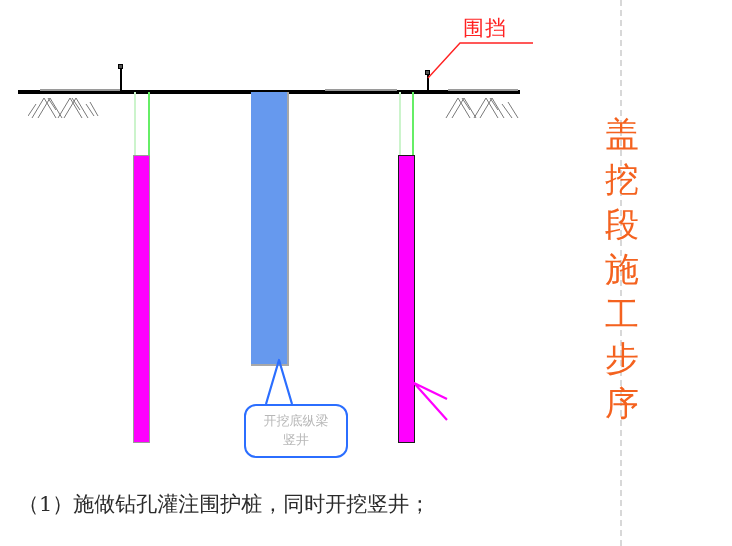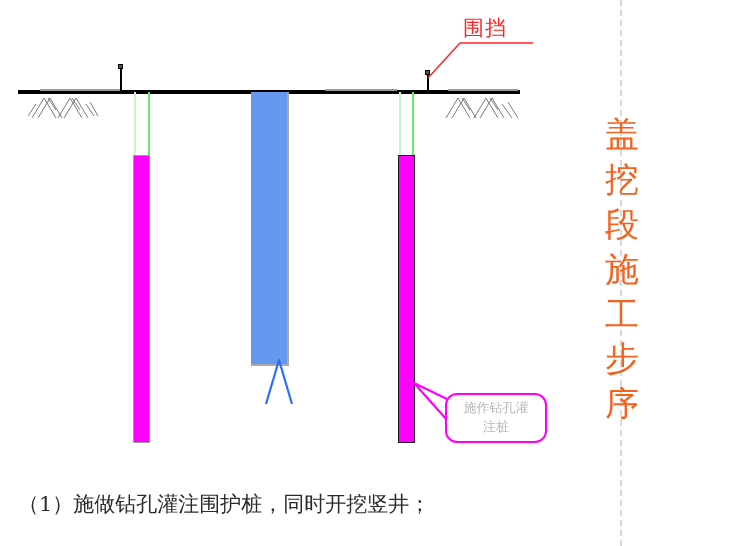--- a/index.html
+++ b/index.html
@@ -228,27 +228,27 @@
 
     <polyline points="428,78 460,43 533,43" fill="none" stroke="#ff2222" stroke-width="1.4"></polyline>
 
     <polyline points="266,404 279,360 292,404" fill="none" stroke="#2b6eff" stroke-width="2.2" stroke-linejoin="round"></polyline>
 
     <polyline points="447,399 414,383 447,420" fill="none" stroke="#ff00ff" stroke-width="2.2" stroke-linejoin="round"></polyline>
   </svg>
 
   <div class="label-weiDang">围挡</div>
 
-
-  <div class="callout callout-magenta" style="left:445px; top:393px; width:102px; height:50px;">
+  <div class="callout callout-blue" style="left:244px; top:404px; width:104px; height:54px;">
     <div>
-      <div>施作钻孔灌</div>
-      <div>注桩</div>
+      <div>开挖底纵梁</div>
+      <div>竖井</div>
     </div>
   </div>
+
 
   <div class="caption">（1）施做钻孔灌注围护桩，同时开挖竖井；</div>
 
   <div class="vtitle">
     <span>盖</span>
     <span>挖</span>
     <span>段</span>
     <span>施</span>
     <span>工</span>
     <span>步</span>

